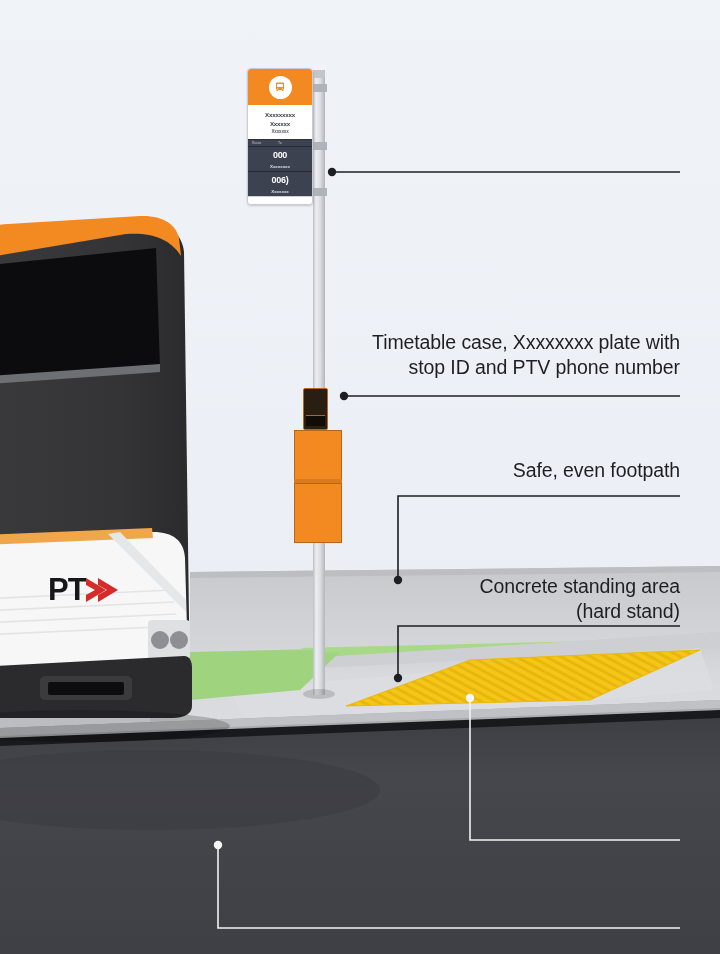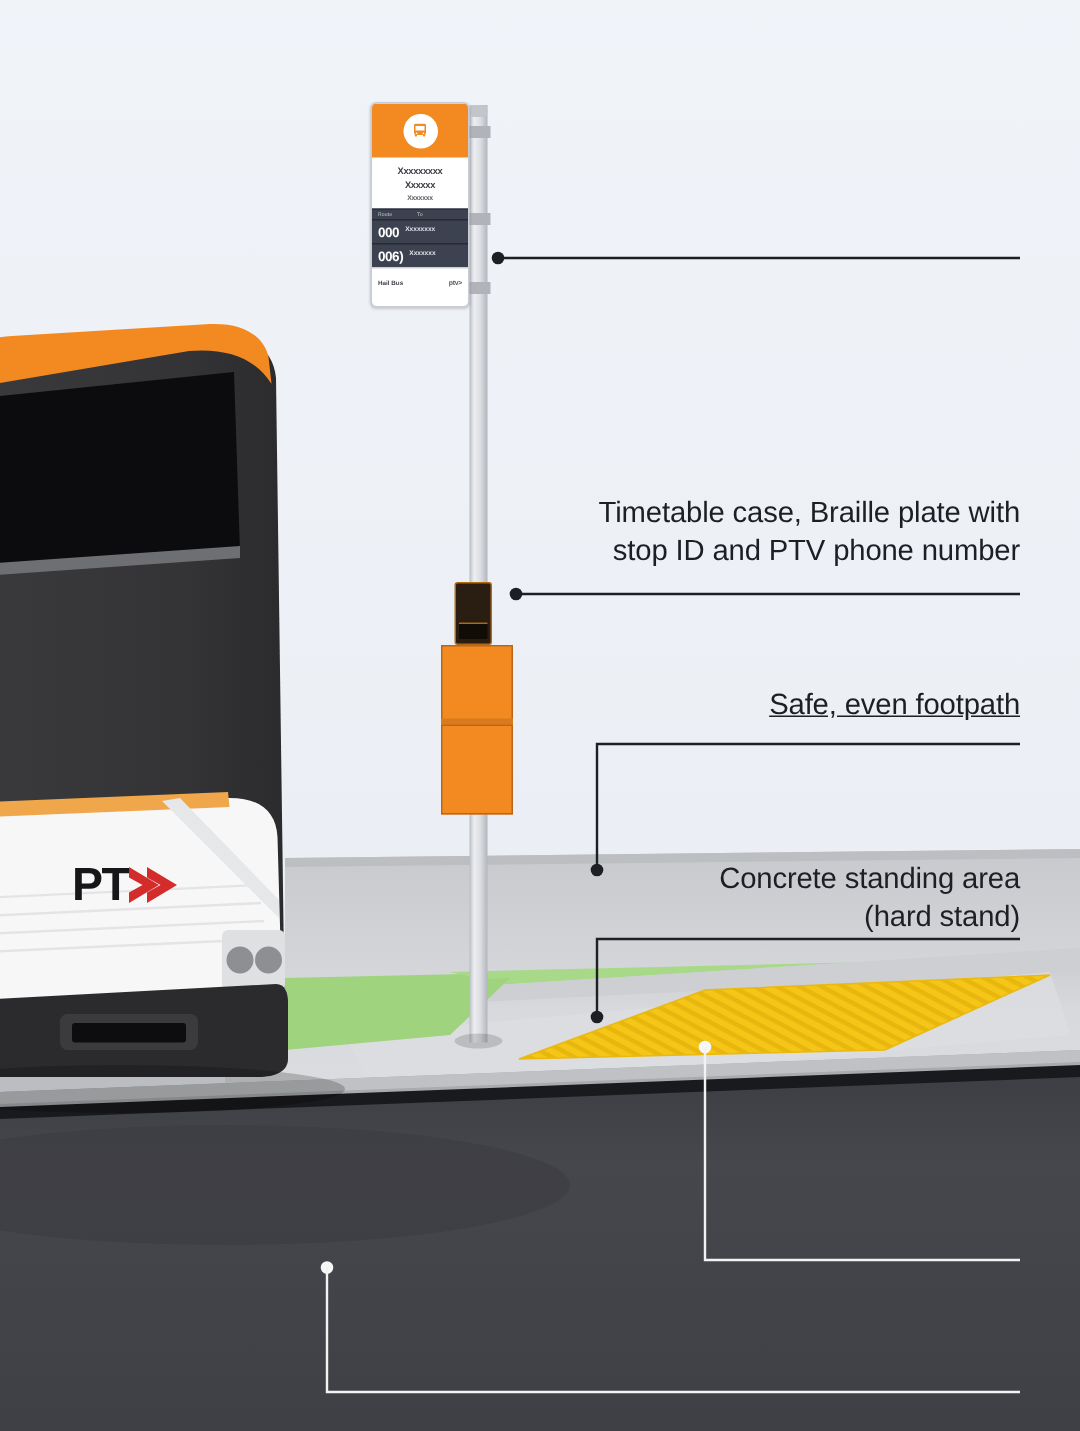--- a/index.html
+++ b/index.html
@@ -26,21 +26,21 @@
     line-height: 1.28;
     font-size: 19.5px;
     letter-spacing: -0.1px;
     color: #1d1f24;
     white-space: pre-line;
   }
   .callout.light { color: #ffffff; }
 
   #co-flag      { right: 40px; top: 106px;  width: 420px; }
   #co-timetable { right: 40px; top: 330px;  width: 430px; }
-  #co-footpath  { right: 40px; top: 458px;  width: 400px; text-decoration: underline; }
+  #co-footpath  { right: 40px; top: 458px;  width: 400px; }
   #co-hardstand { right: 40px; top: 574px;  width: 400px; }
   #co-tgsi      { right: 40px; top: 782px;  width: 380px; }
   #co-parking   { right: 40px; top: 866px;  width: 420px; }
 
   
   #sign {
     position: absolute;
     left: 247px; top: 68px;
     width: 66px; height: 137px;
     background: #ffffff;
@@ -81,23 +81,24 @@
     background: #3c4250;
     display: flex;
     padding: 1px 4px;
     border-top: 1px solid #2c313c;
   }
   .rh { font-size: 3.4px; color: #c3c7d0; letter-spacing: 0.1px; }
   .rh.a { width: 26px; }
   .route-row {
     background: #3c4250;
     border-top: 1px solid #262b35;
-    display: flex; 
+    display: flex; align-items: center;
     padding: 2.5px 4px;
     gap: 4px;
+    flex-direction: column;
   }
   .rnum { font-size: 9px; color: #ffffff; font-weight: 700; letter-spacing: -0.3px; }
   .rdest { font-size: 4.4px; color: #dfe2e8; font-weight: 700; filter: blur(0.2px); }
   #sign-foot {
     display: flex; align-items: center; justify-content: space-between;
     padding: 4px 4px 3px;
     background: #ffffff;
     border-top: 1px solid #cdd0d8;
     height: 19px;
   }
@@ -328,21 +329,21 @@
       <span class="ptv-mark">ptv&gt;</span>
     </div>
   </div>
 
   <div id="braille-plate"></div>
   <div id="case-upper"></div>
   <div id="case-seam"></div>
   <div id="case-lower"></div>
 
 
-  <div class="callout" id="co-timetable">Timetable case, Braille plate with
+  <div class="callout" id="co-timetable">Timetable case, Xxxxxxxx plate with
 stop ID and PTV phone number</div>
 
   <div class="callout" id="co-footpath">Safe, even footpath</div>
 
   <div class="callout" id="co-hardstand">Concrete standing area
 (hard stand)</div>
 
 
 
 </div>

